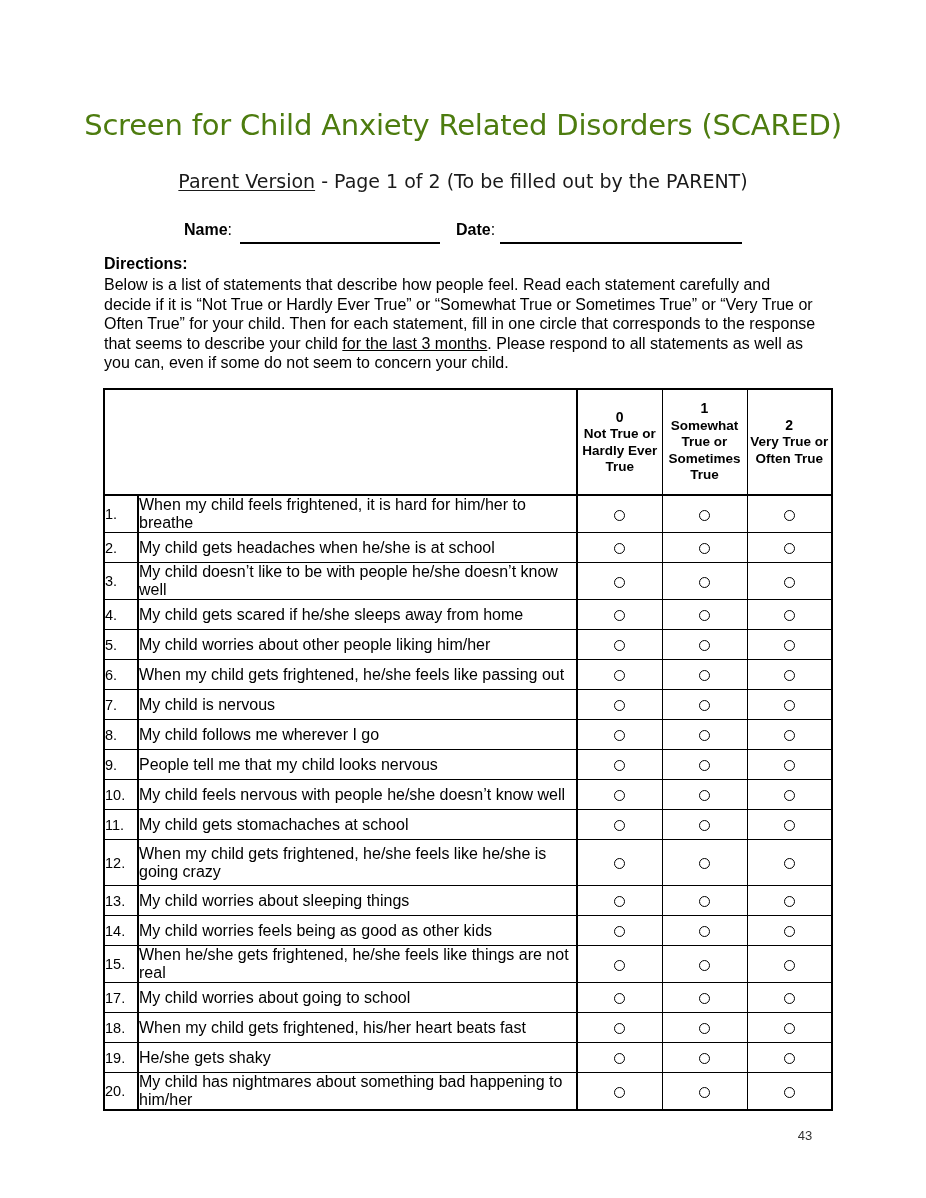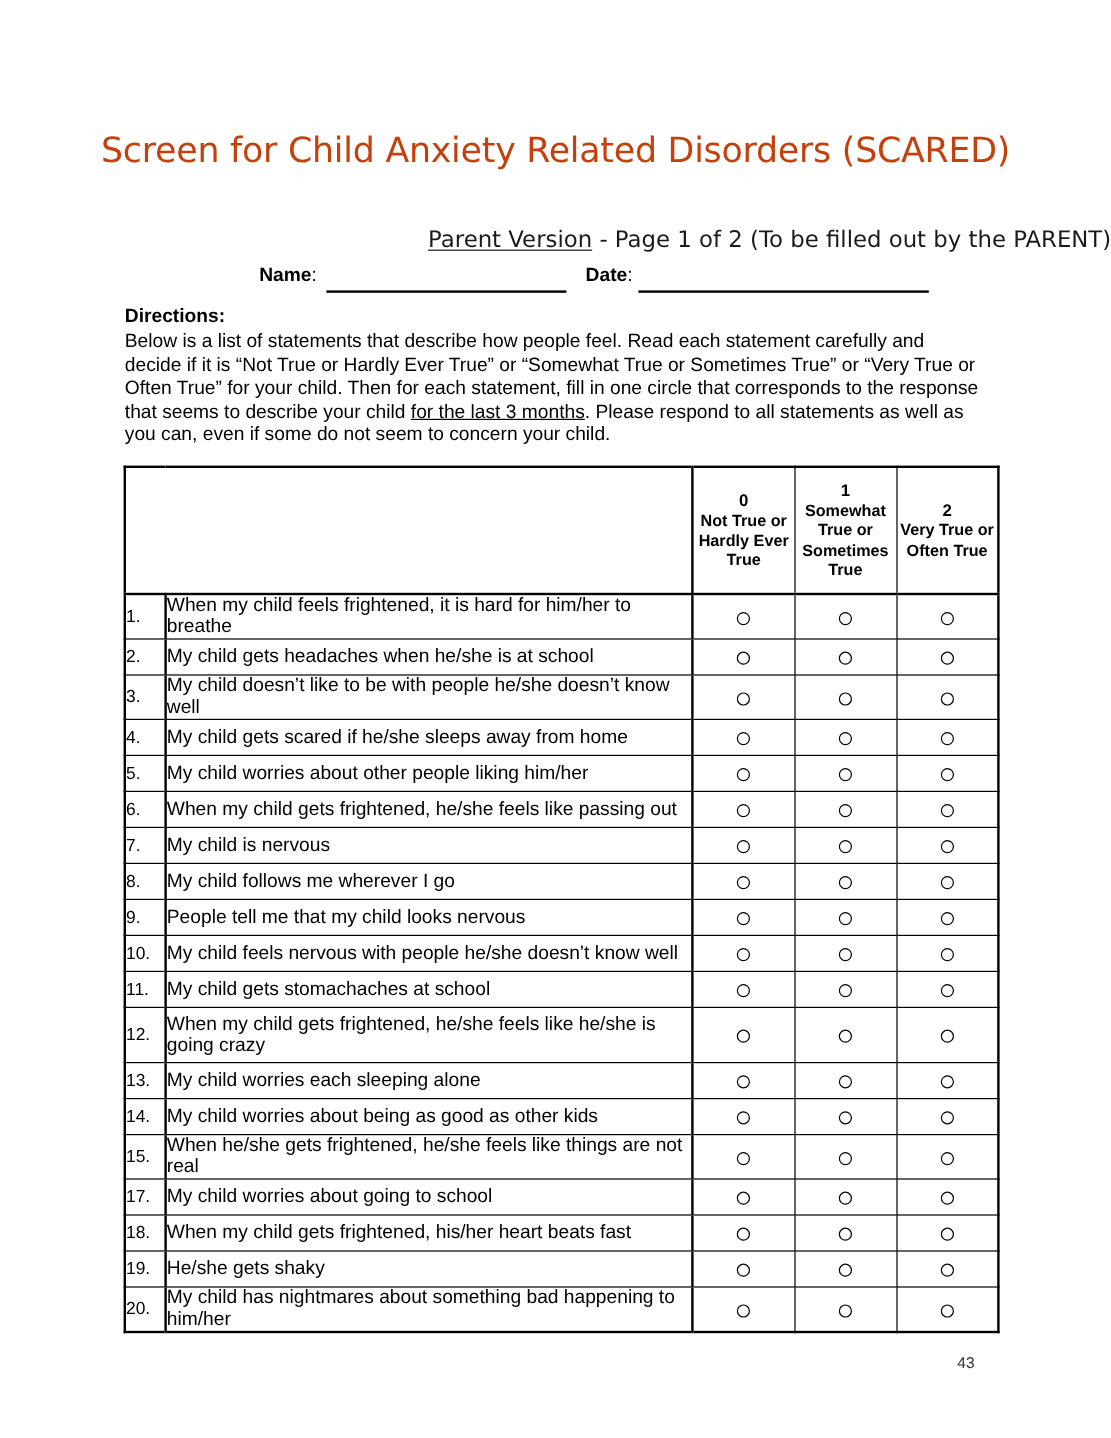--- a/index.html
+++ b/index.html
@@ -27,48 +27,46 @@
   
   .title {
     position: absolute;
     left: 0; top: 108px;
     width: 926px;
     text-align: center;
     font-family: "DejaVu Sans", sans-serif;
     font-size: 29px;
     font-weight: 400;
     letter-spacing: -0.2px;
-    color: #c2410c;
+    color: #4d7c0f;
     white-space: nowrap;
   }
 
   .subtitle {
     position: absolute;
     left: 0; top: 170px;
     width: 926px;
-    text-align: right;
+    text-align: center;
     font-family: "DejaVu Sans", sans-serif;
     font-size: 19px;
     font-weight: 400;
     color: #1a1a1a;
     white-space: nowrap;
-    margin-top: 19px;
   }
   .subtitle .u {
     text-decoration: underline;
     text-underline-offset: 2px;
   }
 
   
   .namedate {
     position: absolute;
     left: 0; top: 221px;
     width: 828px;
     height: 26px;
-    margin-left: 32px;
   }
   .nd-label {
     position: absolute;
     font-size: 16px;
     font-weight: bold;
     font-family: "Liberation Sans", sans-serif;
     top: 0;
   }
   .nd-colon {
     font-weight: normal;
@@ -321,28 +319,28 @@
         </tr>
         <tr class="qrow tall">
           <td class="num-cell">12.</td>
           <td class="stmt-cell">When my child gets frightened, he/she feels like he/she is going crazy</td>
           <td class="resp-cell"><span class="circle-glyph"></span></td>
           <td class="resp-cell"><span class="circle-glyph"></span></td>
           <td class="resp-cell"><span class="circle-glyph"></span></td>
         </tr>
         <tr class="qrow">
           <td class="num-cell">13.</td>
-          <td class="stmt-cell">My child worries each sleeping alone</td>
+          <td class="stmt-cell">My child worries about sleeping things</td>
           <td class="resp-cell"><span class="circle-glyph"></span></td>
           <td class="resp-cell"><span class="circle-glyph"></span></td>
           <td class="resp-cell"><span class="circle-glyph"></span></td>
         </tr>
         <tr class="qrow">
           <td class="num-cell">14.</td>
-          <td class="stmt-cell">My child worries about being as good as other kids</td>
+          <td class="stmt-cell">My child worries feels being as good as other kids</td>
           <td class="resp-cell"><span class="circle-glyph"></span></td>
           <td class="resp-cell"><span class="circle-glyph"></span></td>
           <td class="resp-cell"><span class="circle-glyph"></span></td>
         </tr>
         <tr class="qrow">
           <td class="num-cell">15.</td>
           <td class="stmt-cell">When he/she gets frightened, he/she feels like things are not real</td>
           <td class="resp-cell"><span class="circle-glyph"></span></td>
           <td class="resp-cell"><span class="circle-glyph"></span></td>
           <td class="resp-cell"><span class="circle-glyph"></span></td>

